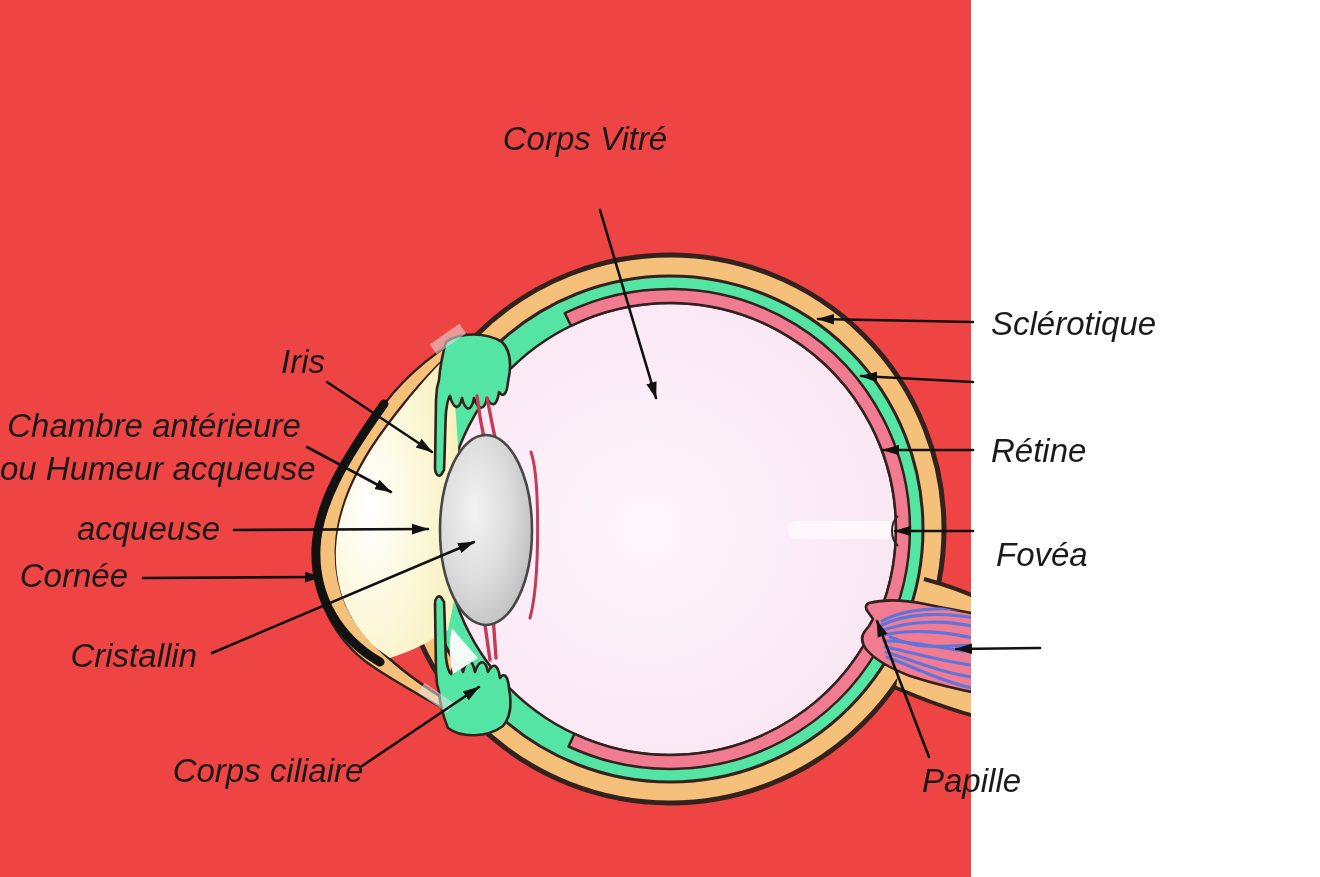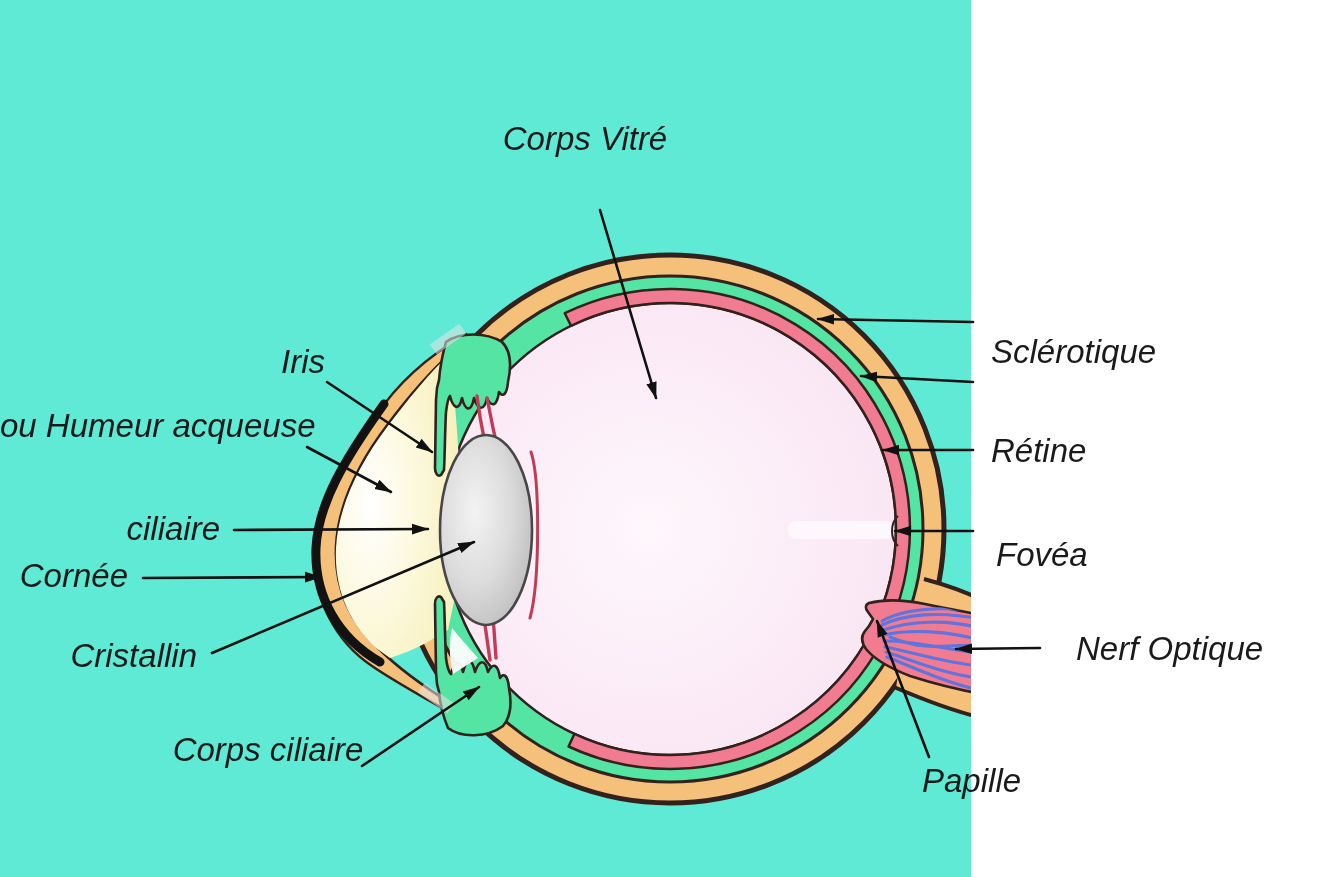--- a/index.html
+++ b/index.html
@@ -1,16 +1,16 @@
 <!DOCTYPE html>
 <html><head>
 <meta charset="utf-8">
 <style>
   html,body{margin:0;padding:0;background:#fff;}
-  .stage{position:relative;width:1320px;height:877px;background:#5eead4;overflow:hidden;
+  .stage{position:relative;width:1320px;height:877px;background:#ef4444;overflow:hidden;
          font-family:"Liberation Sans", sans-serif;}
   .stage svg{position:absolute;left:0;top:0;}
   .lbl{position:absolute;font-style:italic;font-weight:400;font-size:33px;line-height:1.3;
        color:#1a1a1a;white-space:nowrap;}
   .lbl.center{text-align:center;}
   .lbl.right{text-align:right;}
 </style>
 </head>
 <body>
 
@@ -128,35 +128,35 @@
   </g>
 </svg>
 
 <div class="lbl center" style="left:385px;top:118px;width:400px;">
   <div>Corps Vitré</div>
 </div>
 
 <div class="lbl right" style="right:995px;top:341px;">Iris</div>
 
 <div class="lbl center" style="left:0px;top:405px;width:308px;">
+  <div>Chambre antérieure</div>
   <div>ou Humeur acqueuse</div>
 </div>
 
-<div class="lbl right" style="right:1100px;top:508px;">ciliaire</div>
+<div class="lbl right" style="right:1100px;top:508px;">acqueuse</div>
 
 <div class="lbl right" style="right:1192px;top:555px;">Cornée</div>
 
 <div class="lbl right" style="right:1123px;top:635px;">Cristallin</div>
 
-<div class="lbl center" style="left:118px;top:729px;width:300px;">Corps ciliaire</div>
+<div class="lbl center" style="left:118px;top:750px;width:300px;">Corps ciliaire</div>
 
-<div class="lbl" style="left:991px;top:303px;margin-top:28px;">Sclérotique</div>
+<div class="lbl" style="left:991px;top:303px;">Sclérotique</div>
 
 
 <div class="lbl" style="left:991px;top:430px;">Rétine</div>
 
 <div class="lbl" style="left:996px;top:510px;margin-top:24px;">Fovéa</div>
 
-<div class="lbl" style="left:1076px;top:628px;">Nerf Optique</div>
 
 <div class="lbl" style="left:922px;top:760px;">Papille</div>
 
 </div>
 
 </body></html>

